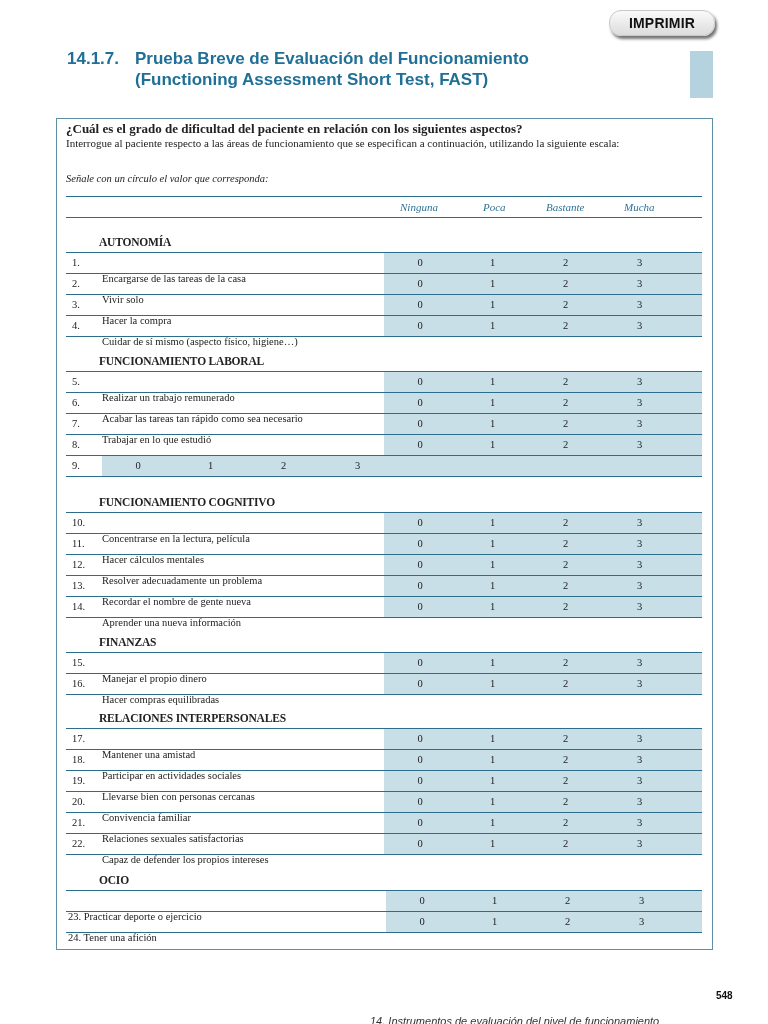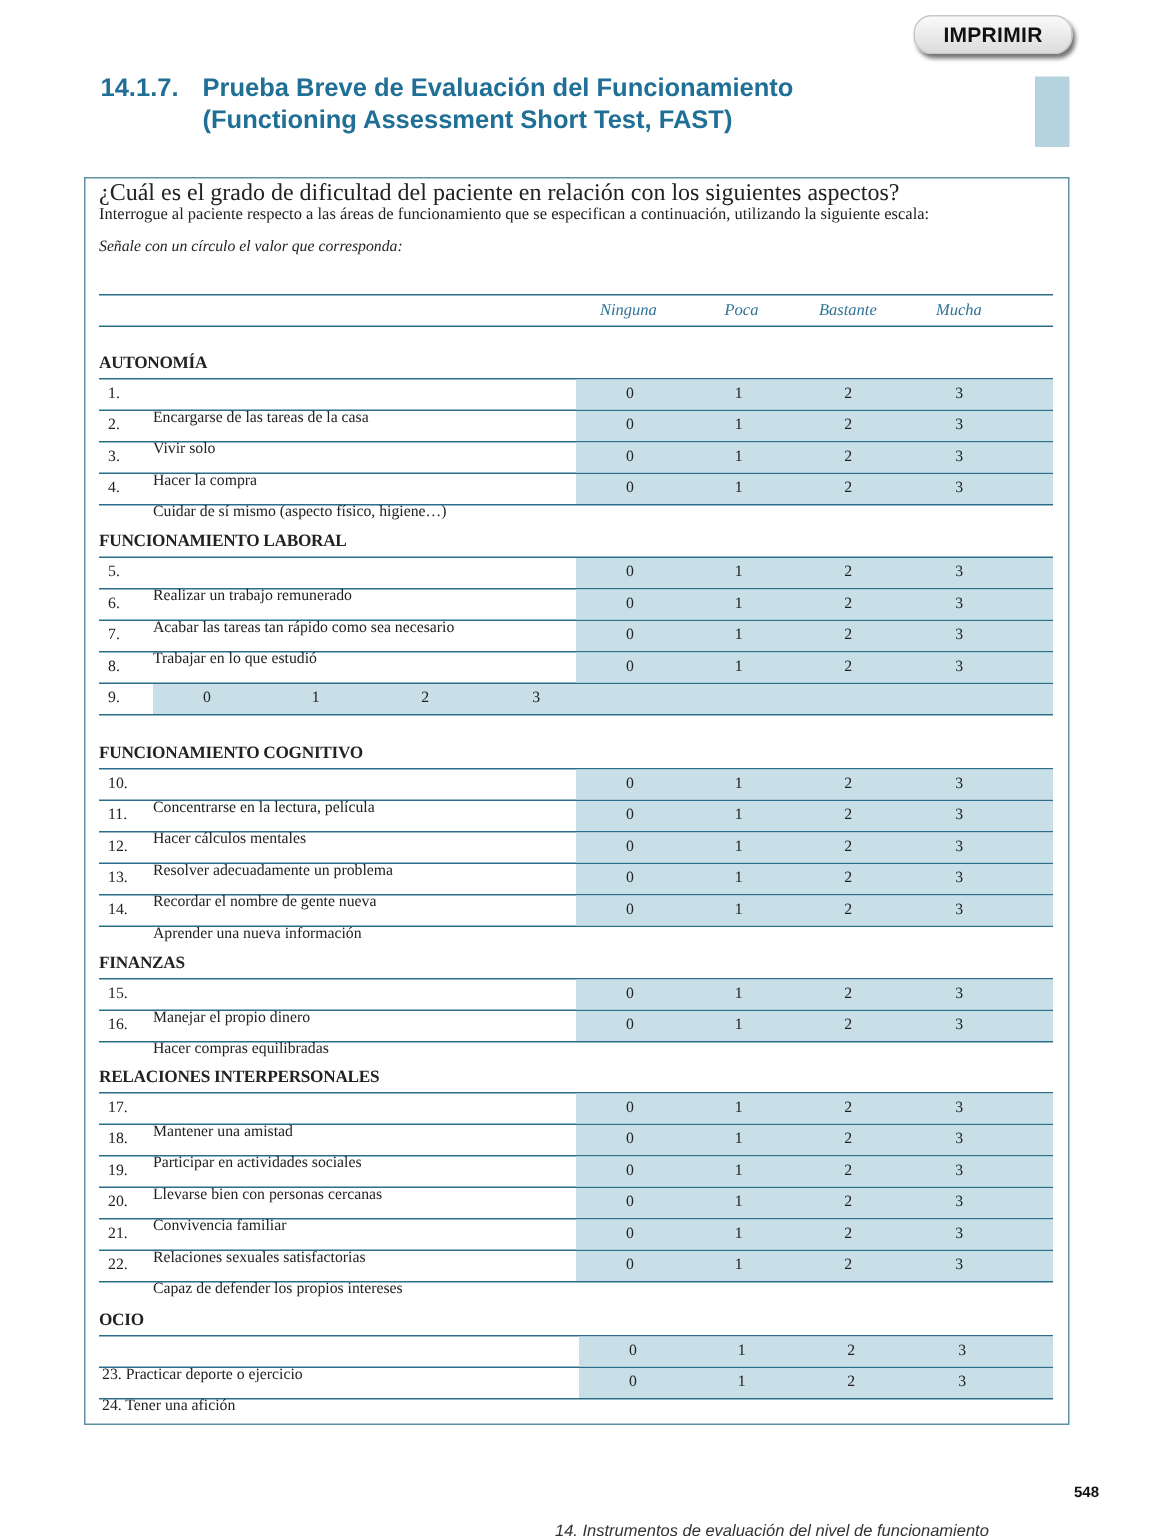--- a/index.html
+++ b/index.html
@@ -17,28 +17,28 @@
     font-weight:bold; color:#1f6f96; font-size:17px; line-height:21px;margin-left:11px; }
   .title .num { display:inline-block; width:68px; }
   .title .line2 { padding-left:68px; }
 
   .side-bar { position:absolute; left:690px; top:51px; width:23px; height:47px; background:#b5d3de; }
 
   .box { position:absolute; left:56px; top:118px; width:657px; height:832px;
     border:1.5px solid #5e8fa3; box-sizing:border-box; }
 
   .intro { position:absolute; left:66px; top:122px; width:640px; font-size:11px; line-height:14px; }
-  .intro .q { font-weight:normal; font-size:16px; }
-  .intro .hint { font-style:italic; margin-top:8px; font-size:10.5px; }
+  .intro .q { font-weight:bold; font-size:13px; }
+  .intro .hint { font-style:italic; margin-top:22px; font-size:10.5px; }
 
   .hdr-line { position:absolute; left:66px; width:636px; border-top:1.5px solid #2b6d8a; }
   .col-hdr { position:absolute; top:201px; font-style:italic; color:#2f7396; font-size:11px; }
 
   .section { position:absolute; left:66px; width:636px; }
-  .section-title { font-weight:bold; font-size:11.5px; height:20px; line-height:20px; letter-spacing:-0.2px; }
+  .section-title { font-weight:bold; font-size:11.5px; height:20px; line-height:20px; letter-spacing:-0.2px;margin-left:33px; }
   .row { display:flex; height:20px; border-top:1.5px solid #2b6d8a; font-size:10.5px; line-height:20px; }
   .row:last-child { border-bottom:1.5px solid #2b6d8a; }
   .row .n { width:36px; padding-left:6px; box-sizing:border-box; }
   .row .t { width:282px;margin-top:16px; }
   .row.wide .t { width:318px; padding-left:2px; }
   .row .opts { flex:1; display:flex; background:#c8dfe7; }
   .row .opts span { display:block; text-align:center; }
   .row .opts span:nth-child(1){ width:72px; margin-left:0; }
   .row .opts span:nth-child(2){ width:73px; }
   .row .opts span:nth-child(3){ width:73px; }

